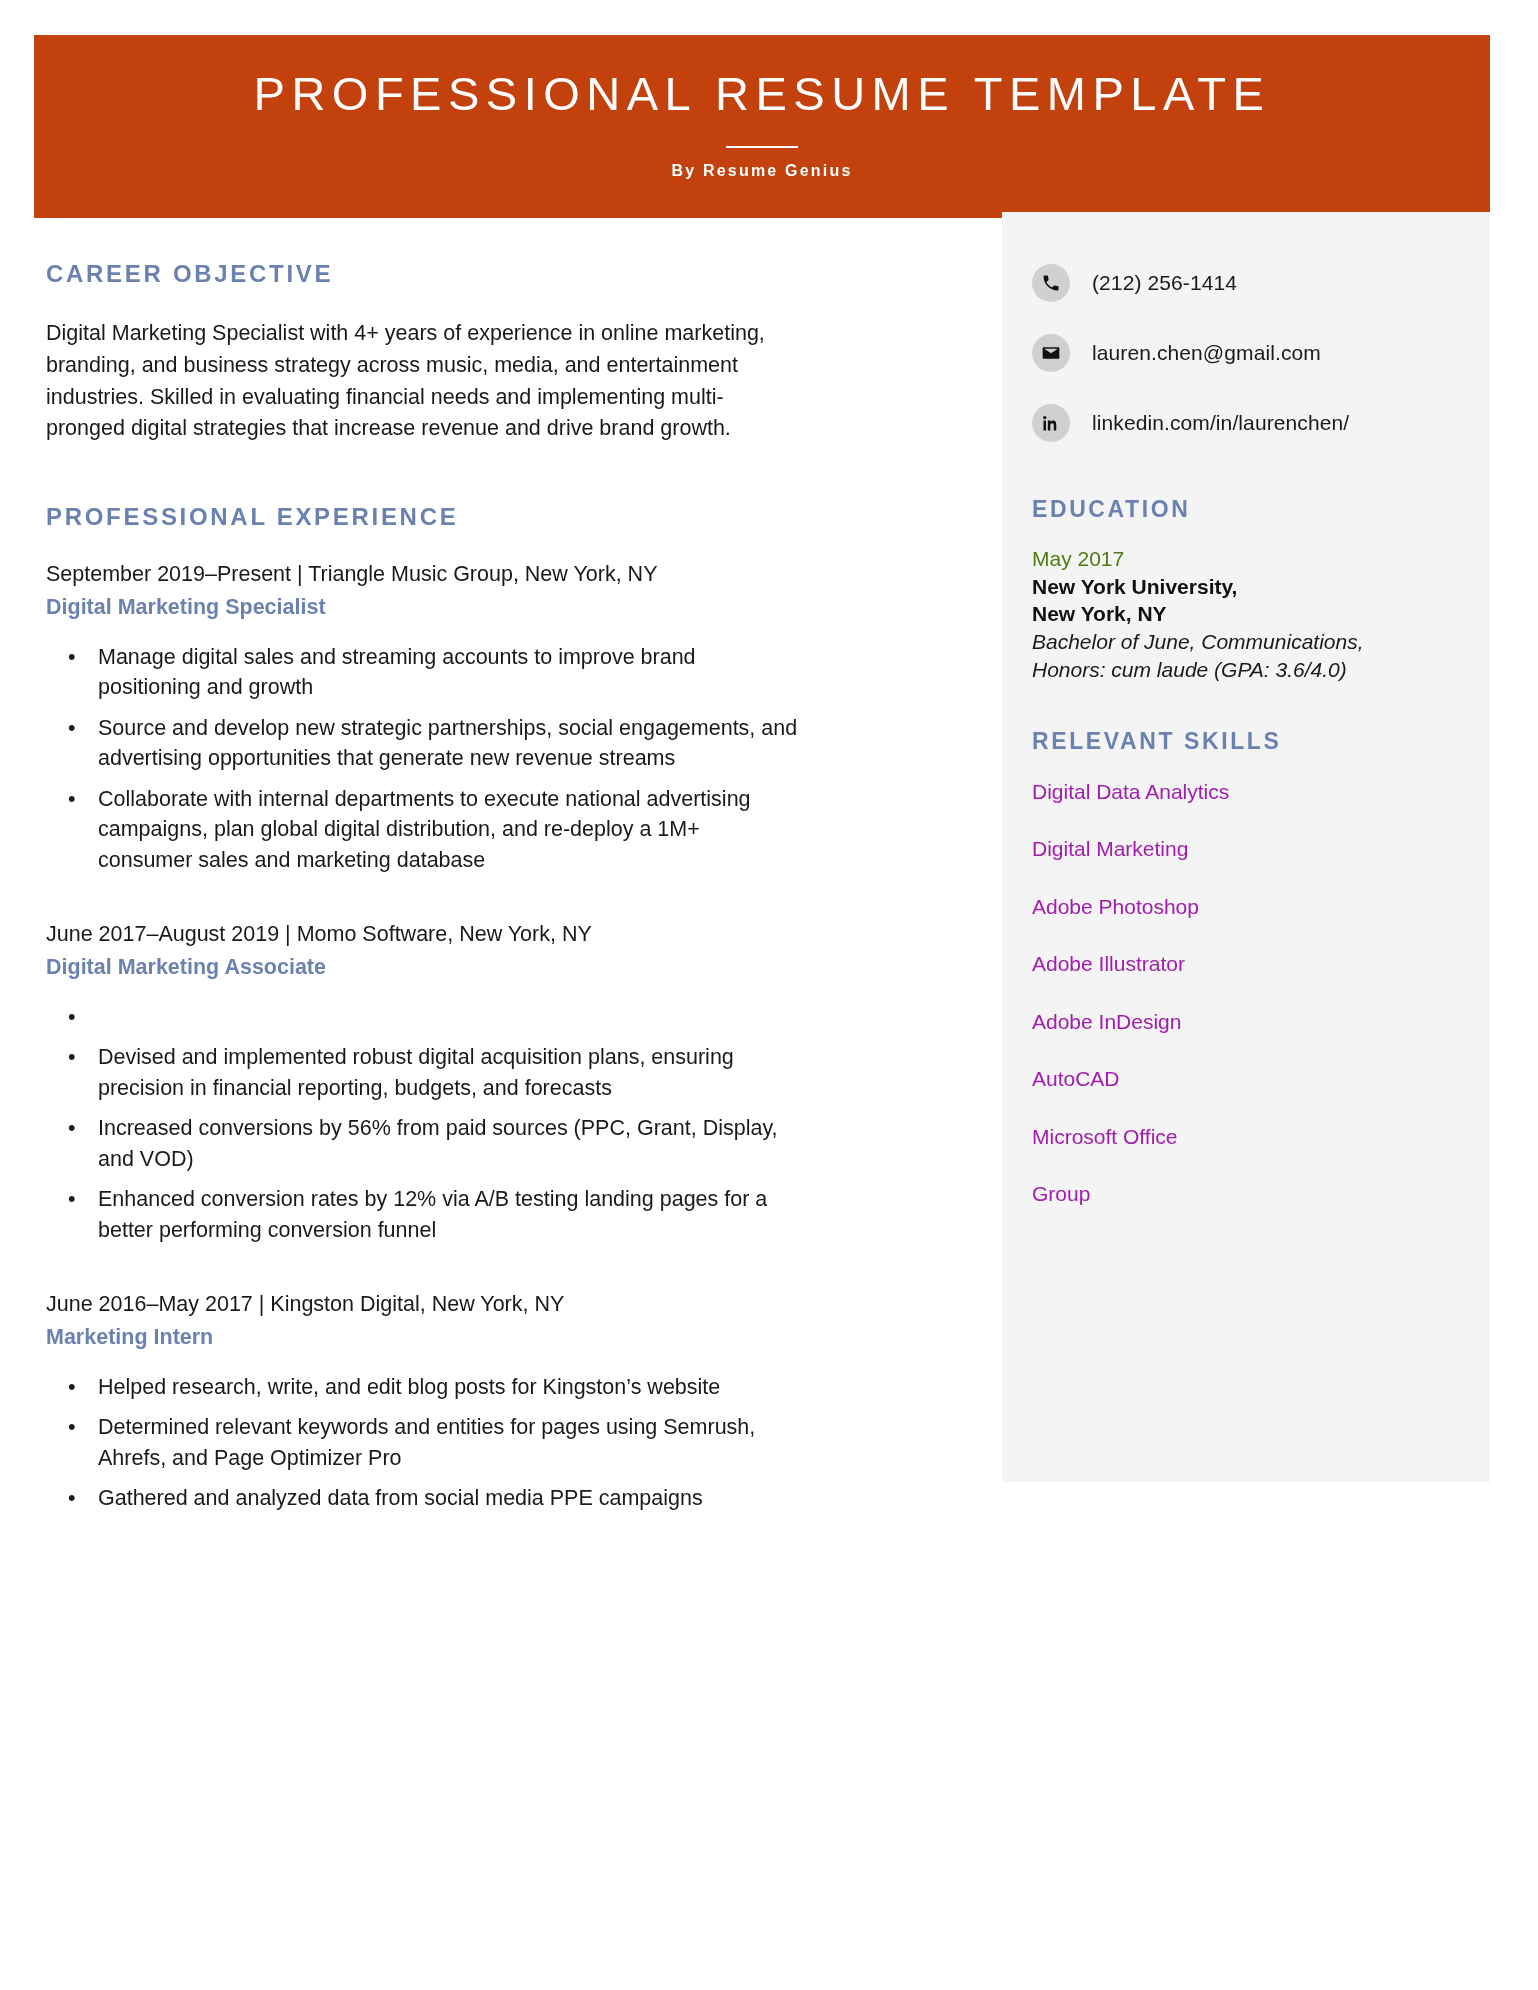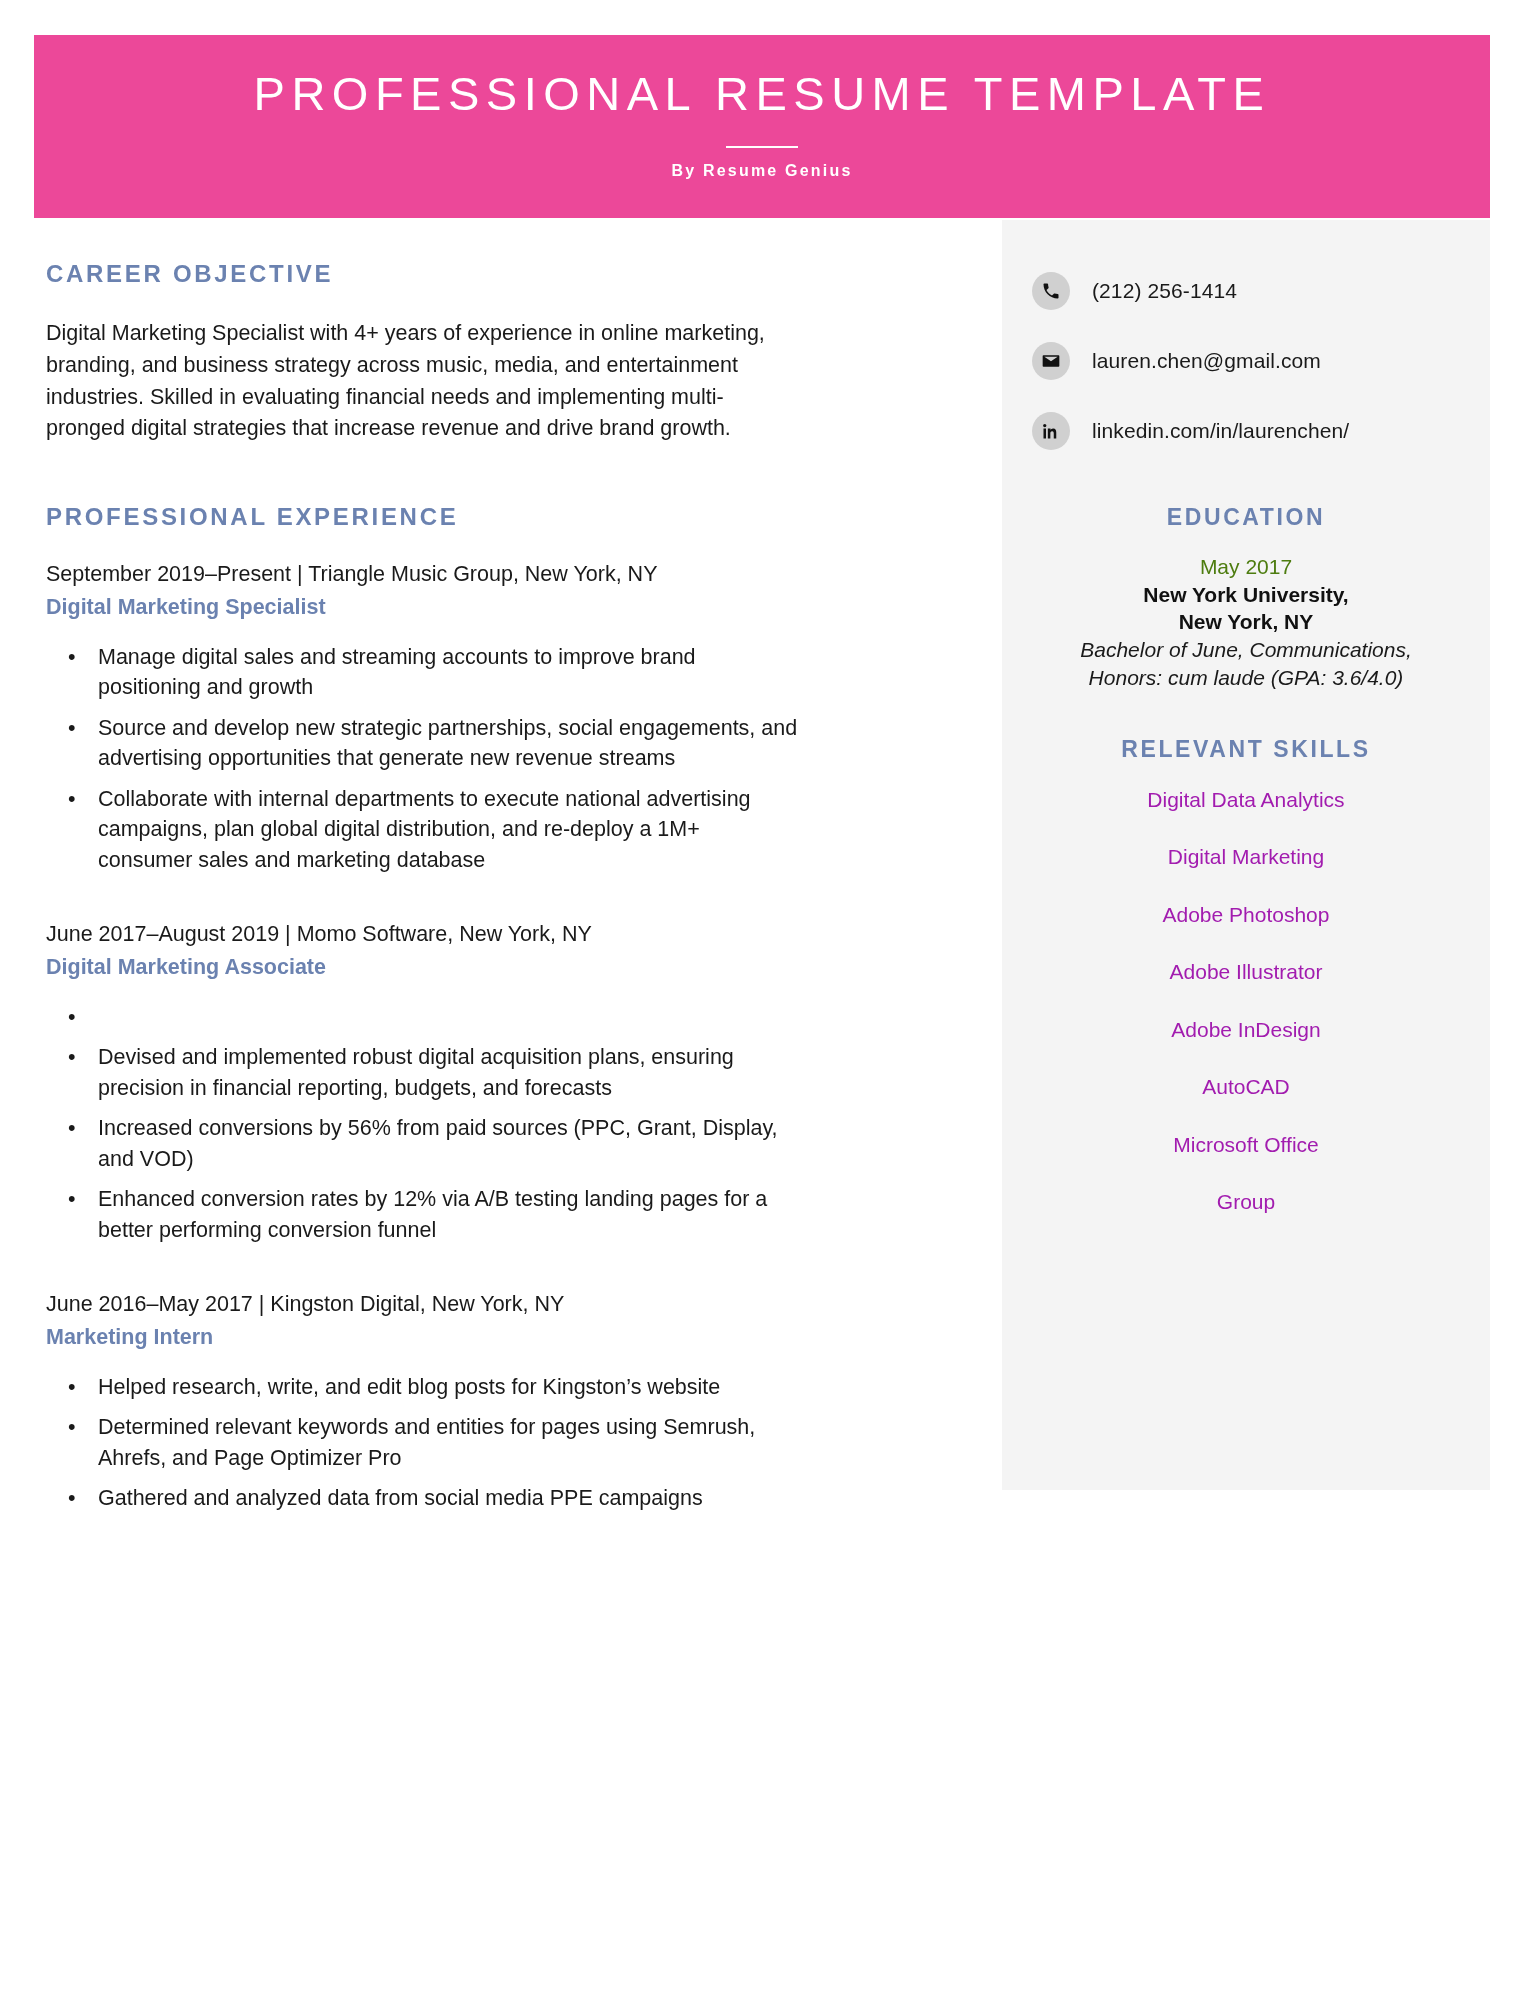--- a/index.html
+++ b/index.html
@@ -23,21 +23,21 @@
     overflow: hidden;
   }
 
   
   .header-band {
     position: absolute;
     left: 34px;
     top: 35px;
     width: 1456px;
     height: 183px;
-    background: #ec4899;
+    background: #c2410c;
     display: flex;
     flex-direction: column;
     align-items: center;
     justify-content: flex-start;
     padding-top: 34px;
     box-sizing: border-box;
   }
   .header-title {
     color: #ffffff;
     font-size: 47px;
@@ -59,27 +59,26 @@
     font-size: 16px;
     font-weight: bold;
     letter-spacing: 2.2px;
     text-align: center;
   }
 
   
   .sidebar {
     position: absolute;
     left: 1002px;
-    top: 220px;
+    top: 212px;
     width: 488px;
     height: 1270px;
     background: #f4f4f4;
     box-sizing: border-box;
     padding: 36px 30px 20px 30px;
-    text-align: center;
   }
   .contact-list {
     margin: 0;
     padding: 0;
     list-style: none;
   }
   .contact-row {
     display: flex;
     align-items: center;
     height: 70px;

